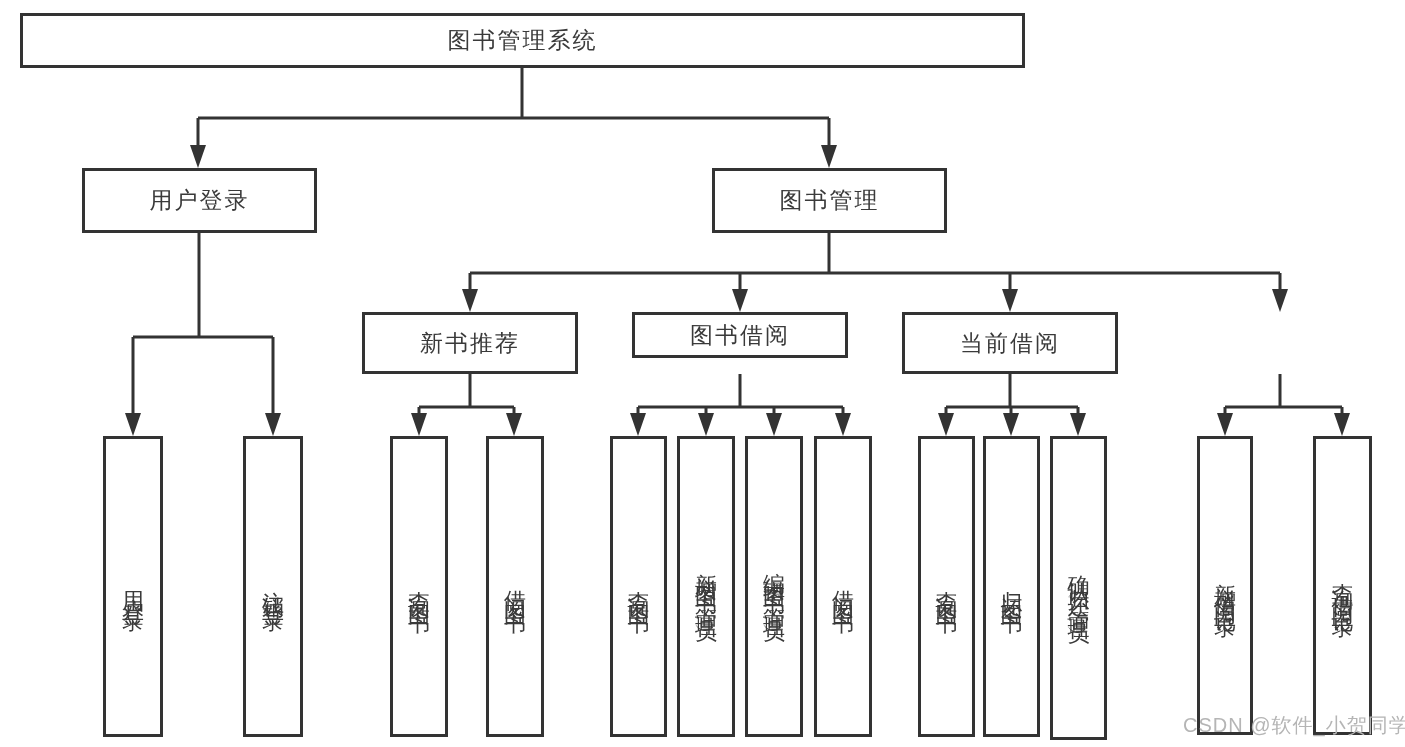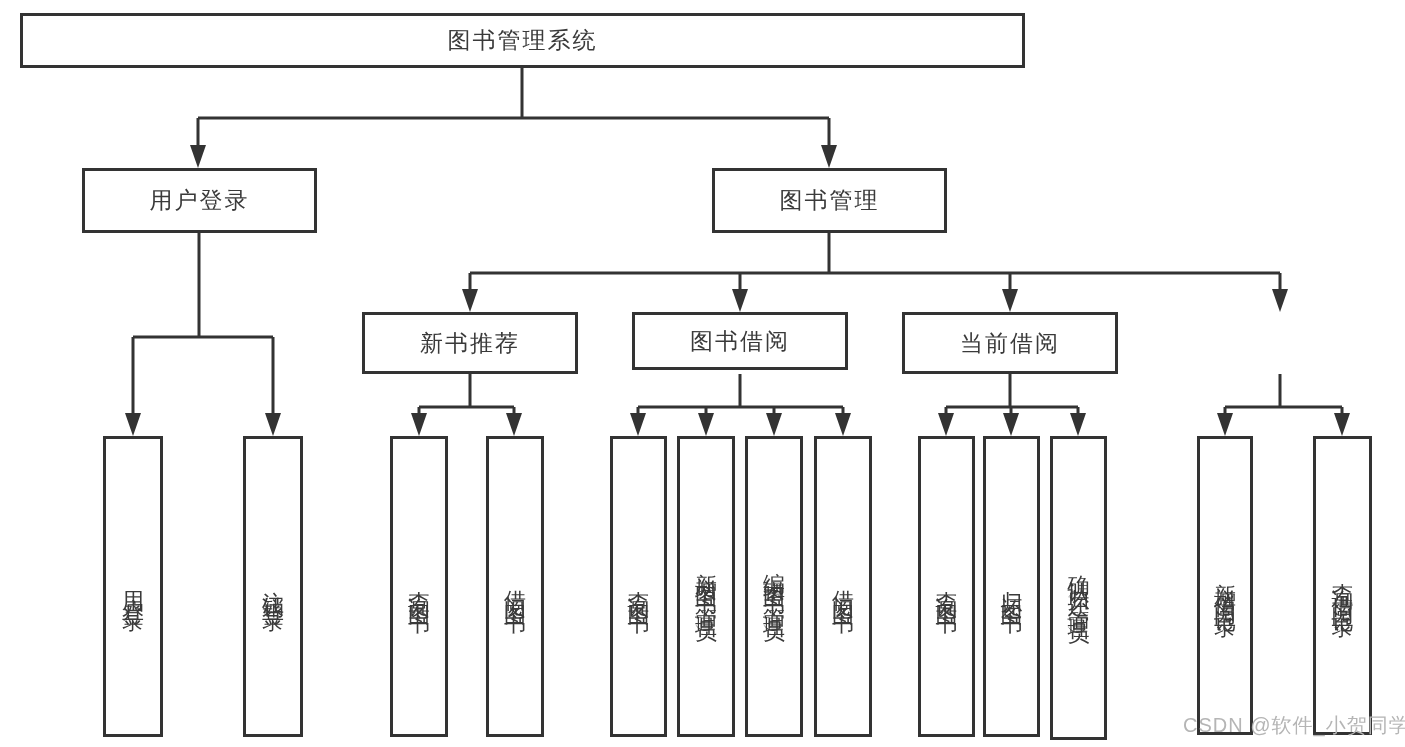--- a/index.html
+++ b/index.html
@@ -91,21 +91,21 @@
       <path d="M1334 413 L1350 413 L1342 436 Z"></path>
     </g>
   </svg>
 
   <div class="box" style="left:20px; top:13px; width:1005px; height:55px;">图书管理系统</div>
 
   <div class="box" style="left:82px; top:168px; width:235px; height:65px;">用户登录</div>
   <div class="box" style="left:712px; top:168px; width:235px; height:65px;">图书管理</div>
 
   <div class="box" style="left:362px; top:312px; width:216px; height:62px;">新书推荐</div>
-  <div class="box" style="left:632px; top:312px; width:216px; height:58px;">图书借阅</div>
+  <div class="box" style="left:632px; top:312px; width:216px; height:46px;">图书借阅</div>
   <div class="box" style="left:902px; top:312px; width:216px; height:62px;font-family:Liberation Mono, monospace;">当前借阅</div>
 
   <div class="box vbox" style="left:103px; top:436px; width:60px; height:301px;">用户登录</div>
   <div class="box vbox" style="left:243px; top:436px; width:60px; height:301px;">注销登录</div>
 
   <div class="box vbox" style="left:390px; top:436px; width:58px; height:301px;">查询图书</div>
   <div class="box vbox" style="left:486px; top:436px; width:58px; height:301px;">借阅图书</div>
 
   <div class="box vbox" style="left:610px; top:436px; width:57px; height:301px;">查询图书</div>
   <div class="box vbox" style="left:677px; top:436px; width:58px; height:301px;">新增图书（管理员）</div>

